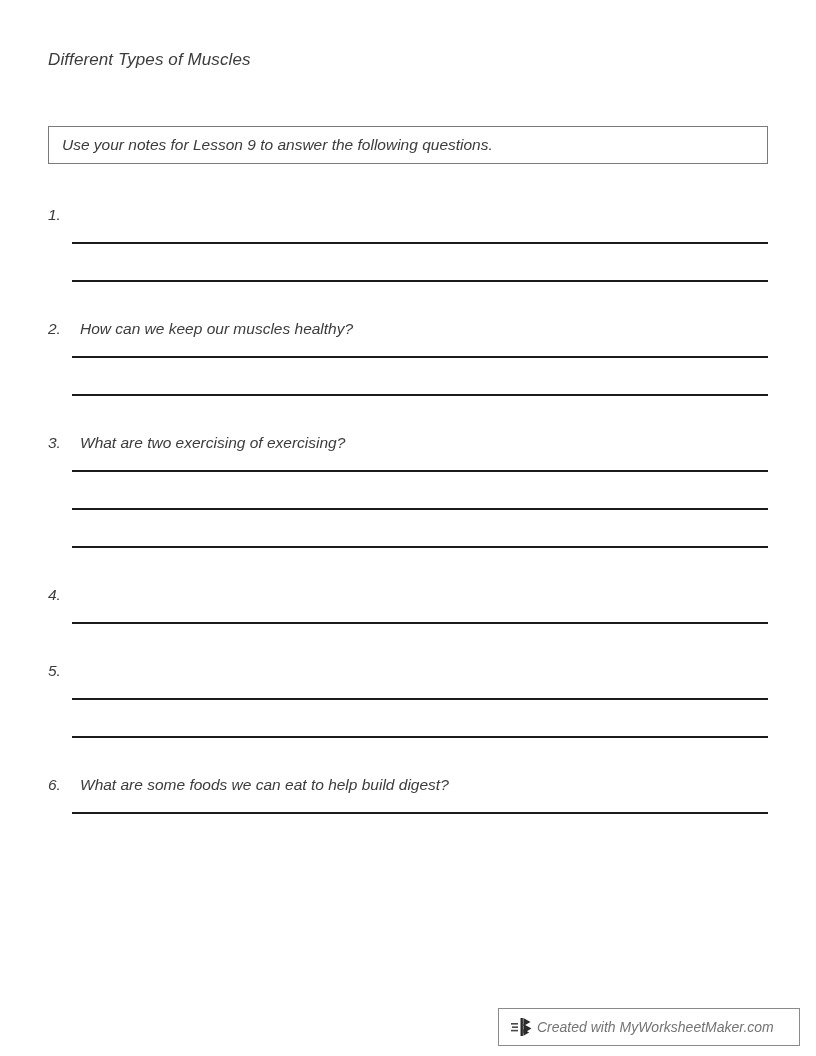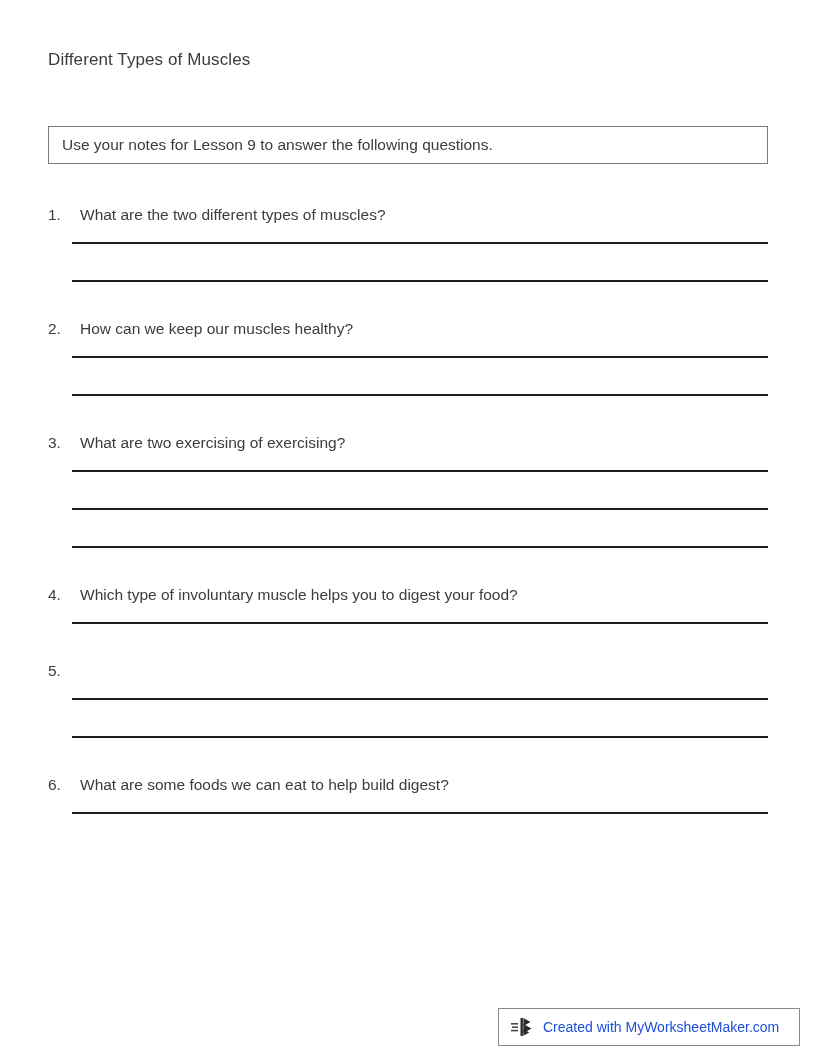--- a/index.html
+++ b/index.html
@@ -13,20 +13,21 @@
     position: relative;
     font-family: "Liberation Sans", sans-serif;
     color: #3a3a3a;
     overflow: hidden;
   }
   .page {
     position: absolute;
     inset: 0;
     width: 678px;
     height: 1056px;
+    font-style: italic;
   }
 
   
   .worksheet-title {
     position: absolute;
     left: 48px;
     top: 48px;
     font-size: 17px;
     line-height: 24px;
     letter-spacing: 0.1px;
@@ -116,43 +117,41 @@
     background: #ffffff;
   }
   .badge-logo {
     flex: 0 0 auto;
     margin-left: 12px;
     width: 26px;
     height: 22px;
     display: block;
   }
   .badge-text {
-    margin-left: 6px;
     font-size: 14px;
     line-height: 18px;
-    color: #1d4ed8;
+    color: #737373;
     white-space: nowrap;
   }
 </style>
 </head>
 <body>
 
 <div class="page">
 
   <div class="worksheet-title">Different Types of Muscles</div>
 
   <div class="instruction-box">
     <div class="instruction-text">Use your notes for Lesson 9 to answer the following questions.</div>
   </div>
 
   <div class="questions">
       <div class="question-item">
         <div class="question-head">
           <div class="question-number">1.</div>
-          <div class="question-text">What are the two different types of muscles?</div>
         </div>
         <div class="answer-lines">
           <div class="answer-line"></div>
           <div class="answer-line"></div>
         </div>
       </div>
       <div class="q-gap"></div>
       <div class="question-item">
         <div class="question-head">
           <div class="question-number">2.</div>
@@ -172,21 +171,20 @@
         <div class="answer-lines">
           <div class="answer-line"></div>
           <div class="answer-line"></div>
           <div class="answer-line"></div>
         </div>
       </div>
       <div class="q-gap"></div>
       <div class="question-item">
         <div class="question-head">
           <div class="question-number">4.</div>
-          <div class="question-text">Which type of involuntary muscle helps you to digest your food?</div>
         </div>
         <div class="answer-lines">
           <div class="answer-line"></div>
         </div>
       </div>
       <div class="q-gap"></div>
       <div class="question-item">
         <div class="question-head">
           <div class="question-number">5.</div>
         </div>

